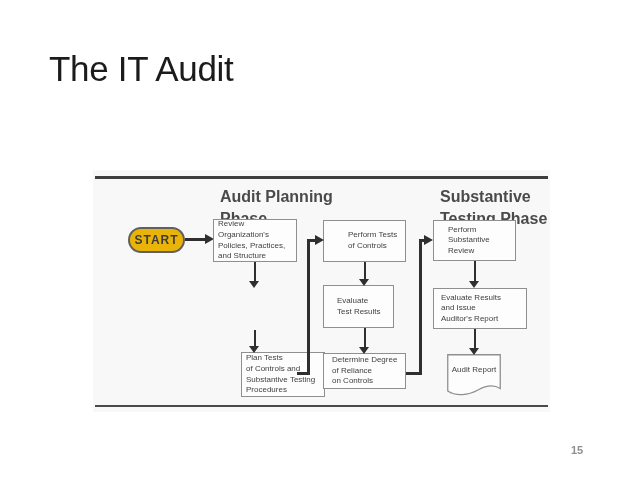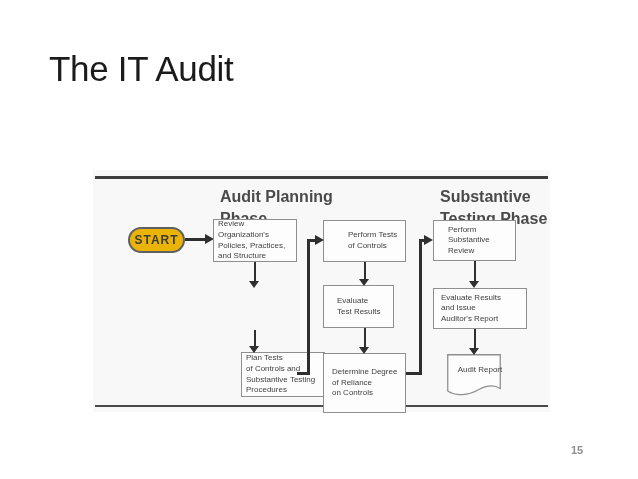--- a/index.html
+++ b/index.html
@@ -25,28 +25,28 @@
          font-size:12px;font-weight:700;letter-spacing:1px;color:#3c3c3c;}
 
   .fbox{position:absolute;background:#fdfdfd;border:1px solid #8f8f8f;box-sizing:border-box;
          display:flex;align-items:center;font-size:8px;line-height:1.32;color:#3f3f3f;
          white-space:pre-line;padding-left:4px;}
   .b1{left:120px;top:49px;width:84px;height:43px;}
   .b2{left:120px;top:117px;width:84px;height:43px;}
   .b3{left:120px;top:182px;width:84px;height:45px;margin-left:28px;}
   .b4{left:230px;top:50px;width:83px;height:42px;padding-left:24px;}
   .b5{left:230px;top:115px;width:71px;height:43px;padding-left:13px;}
-  .b6{left:230px;top:183px;width:83px;height:60px;padding-left:8px;}
+  .b6{left:230px;top:183px;width:83px;height:36px;padding-left:8px;}
   .b7{left:340px;top:50px;width:83px;height:41px;padding-left:14px;}
   .b8{left:340px;top:118px;width:94px;height:41px;padding-left:7px;}
 
   .doc{position:absolute;left:354px;top:184px;width:54px;height:43px;}
   .doc svg{position:absolute;left:0;top:0;}
   .doc-label{position:absolute;left:0;top:11px;width:100%;text-align:center;
-         font-size:8px;color:#3f3f3f;margin-left:6px;}
+         font-size:8px;color:#3f3f3f;}
 
   .seg{position:absolute;background:#2f2f2f;}
   .head-right{position:absolute;width:0;height:0;border-top:5.5px solid transparent;
          border-bottom:5.5px solid transparent;border-left:9px solid #2f2f2f;}
   .head-down{position:absolute;width:0;height:0;border-left:5.5px solid transparent;
          border-right:5.5px solid transparent;border-top:7px solid #2f2f2f;}
 </style>
 </head>
 <body>
 

